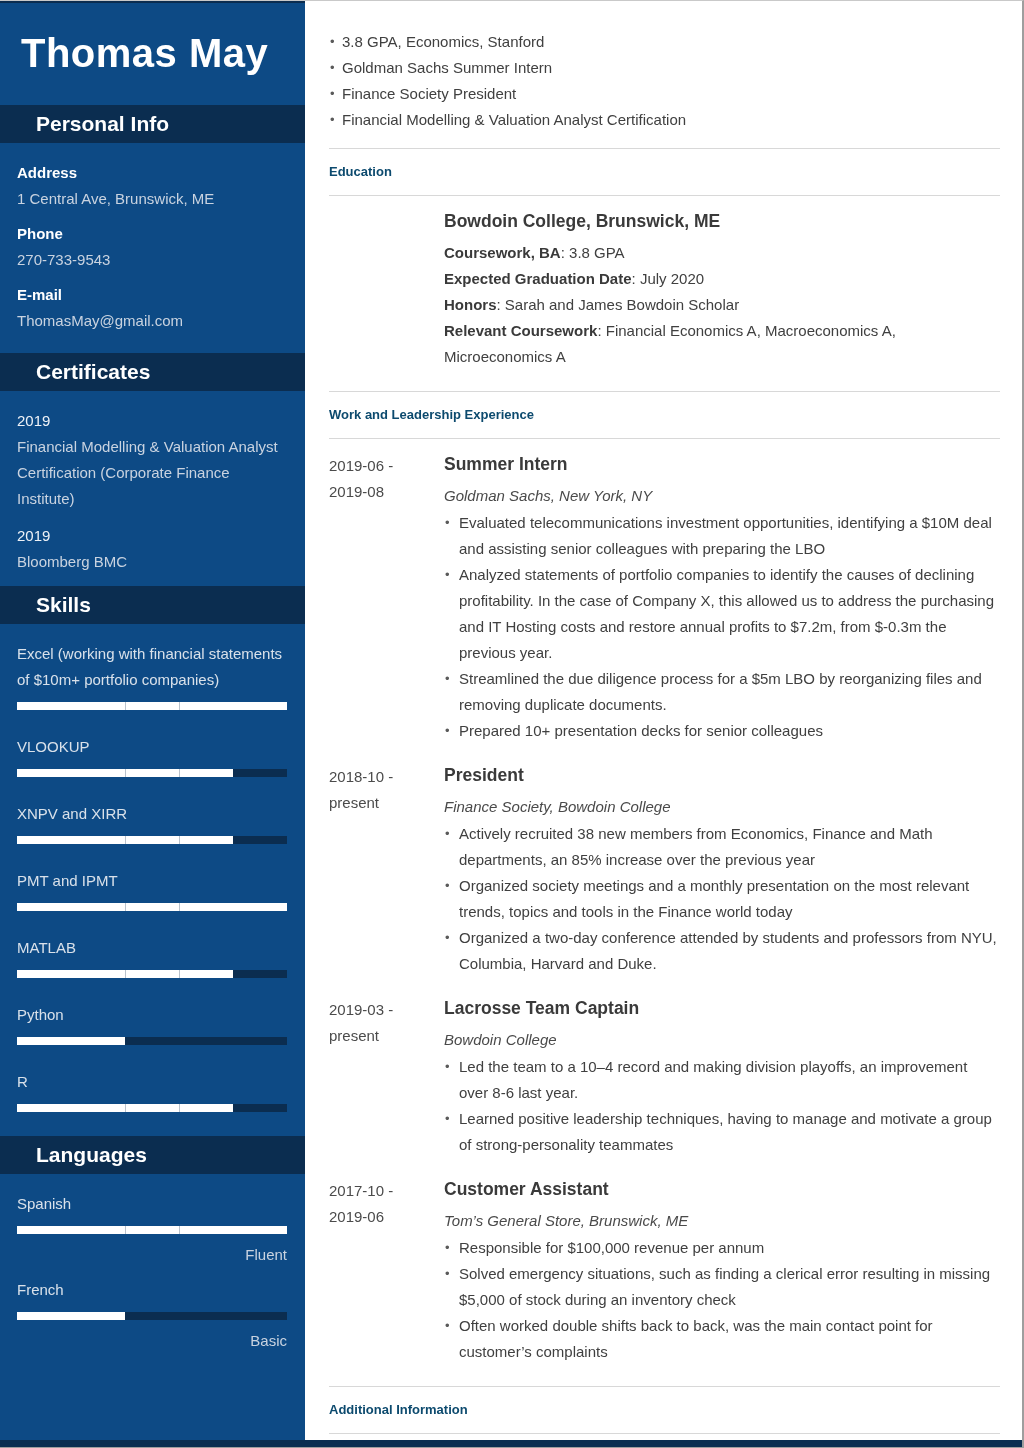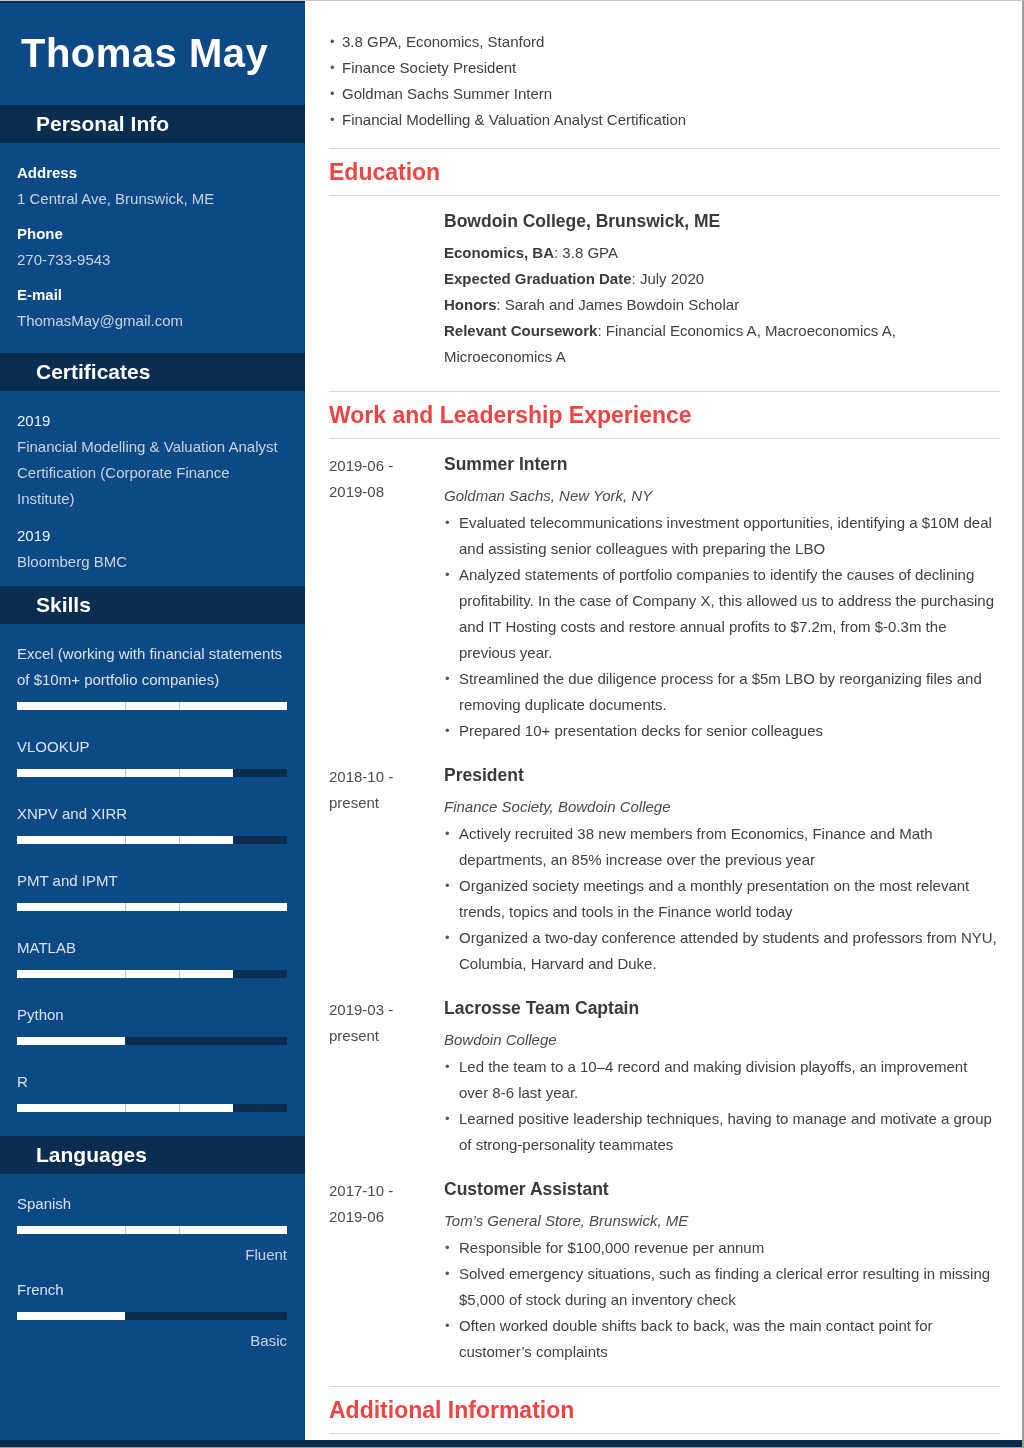--- a/index.html
+++ b/index.html
@@ -55,21 +55,21 @@
   ul.bullets { list-style:none; }
   ul.bullets li { position:relative; padding-left:15px; color:#404040; }
   ul.bullets li::before {
     content:"•"; position:absolute; left:1px; top:0; color:#5a5a5a; font-size:13px;
   }
   .summary ul.bullets li { padding-left:13px; }
 
   .sect-head { margin-top:15px; }
   .rule { border:none; border-top:1px solid #d8d8d8; height:0; }
   .sect-title {
-    color:#ef4444; font-size:23px; font-weight:bold; line-height:22px;
+    color:#0c4a6e; font-size:13px; font-weight:bold; line-height:22px;
     margin:12px 0 12px 0;
   }
 
   .row { display:grid; grid-template-columns:115px 1fr; margin-top:14px; }
   .dates { color:#4b4b4b; line-height:26px; }
   .entry-title { font-size:17.5px; font-weight:bold; color:#3a3a3a; line-height:22px; margin-bottom:8px; }
   .company { font-style:italic; color:#4a4a4a; margin-bottom:1px; }
   .entry { margin-bottom:6px; }
   .edu-line .b { font-weight:bold; color:#3a3a3a; }
 </style>
@@ -202,37 +202,37 @@
         <div class="lang-label">Basic</div>
       </div>
     </div>
   </div>
 
   <div class="main">
 
     <div class="summary">
       <ul class="bullets">
         <li>3.8 GPA, Economics, Stanford</li>
+        <li>Goldman Sachs Summer Intern</li>
         <li>Finance Society President</li>
-        <li>Goldman Sachs Summer Intern</li>
         <li>Financial Modelling &amp; Valuation Analyst Certification</li>
       </ul>
     </div>
 
     <div class="sect-head">
       <hr class="rule">
       <div class="sect-title">Education</div>
       <hr class="rule">
     </div>
 
     <div class="row">
       <div class="dates"></div>
       <div class="entry">
         <div class="entry-title">Bowdoin College, Brunswick, ME</div>
-        <div class="edu-line"><span class="b">Economics, BA</span><span>: 3.8 GPA</span></div>
+        <div class="edu-line"><span class="b">Coursework, BA</span><span>: 3.8 GPA</span></div>
         <div class="edu-line"><span class="b">Expected Graduation Date</span><span>: July 2020</span></div>
         <div class="edu-line"><span class="b">Honors</span><span>: Sarah and James Bowdoin Scholar</span></div>
         <div class="edu-line"><span class="b">Relevant Coursework</span><span>: Financial Economics A, Macroeconomics A, Microeconomics A</span></div>
       </div>
     </div>
 
     <div class="sect-head">
       <hr class="rule">
       <div class="sect-title">Work and Leadership Experience</div>
       <hr class="rule">

